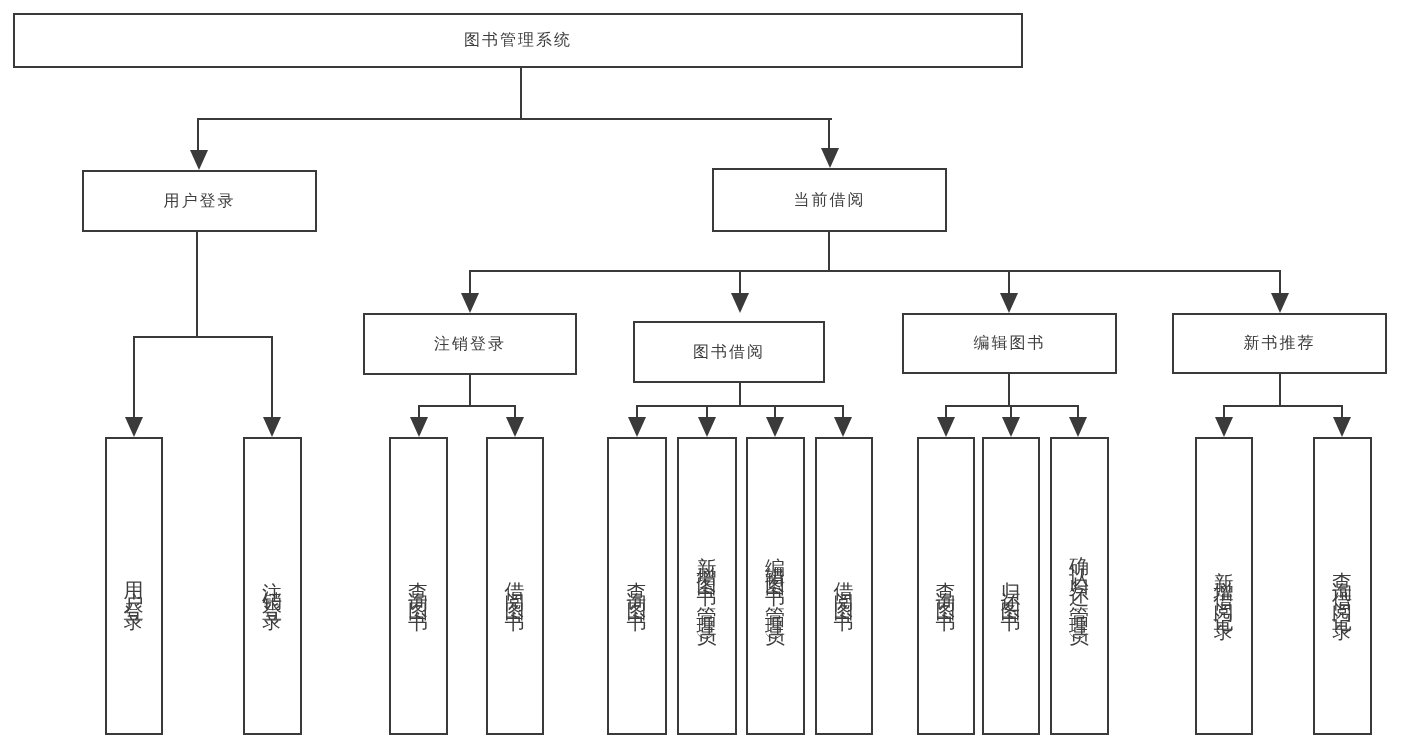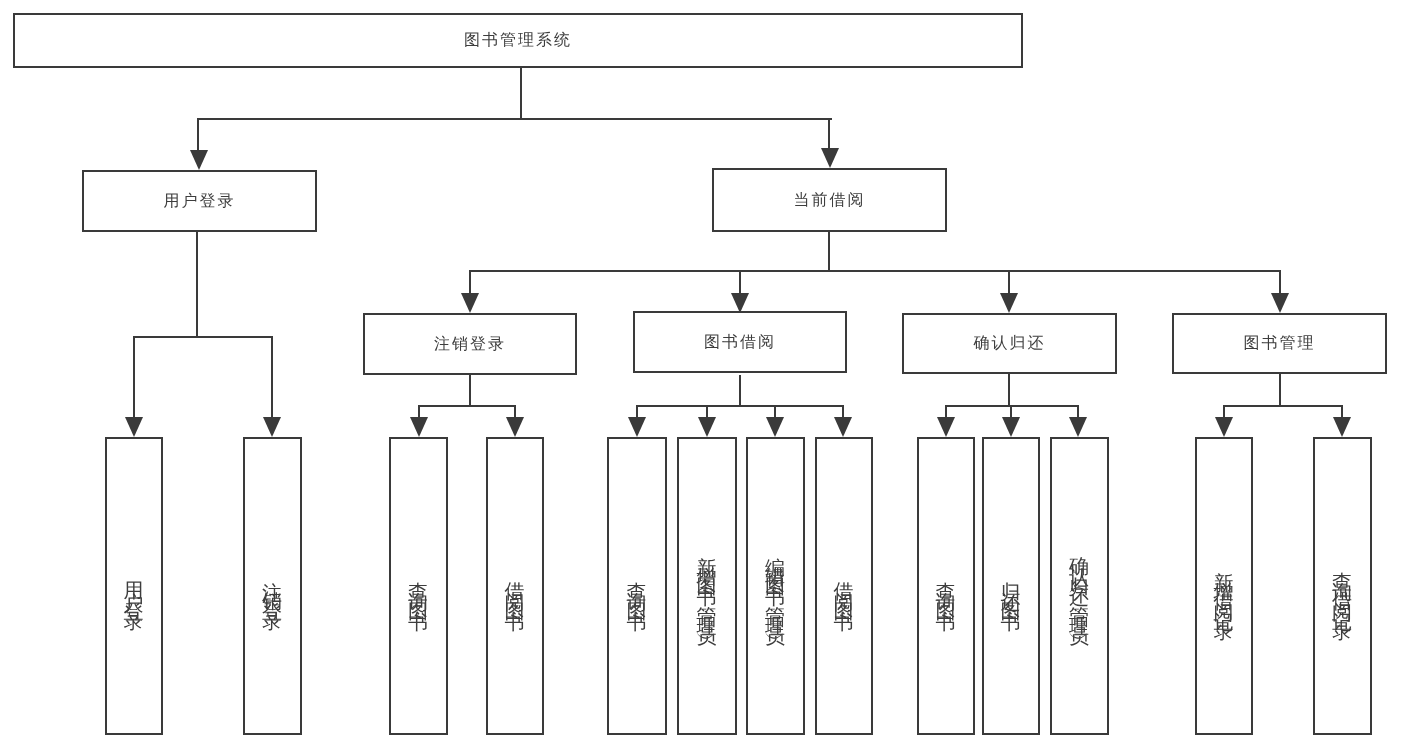--- a/index.html
+++ b/index.html
@@ -112,28 +112,28 @@
   <div class="line" style="left:739px; top:270px; width:2px; height:26px;"></div>
   <div class="arrowhead" style="left:731px; top:293px;"></div>
   <div class="line" style="left:1008px; top:270px; width:2px; height:26px;"></div>
   <div class="arrowhead" style="left:1000px; top:293px;"></div>
   <div class="line" style="left:1279px; top:270px; width:2px; height:26px;"></div>
   <div class="arrowhead" style="left:1271px; top:293px;"></div>
 
   <div class="hbox" style="left:363px; top:313px; width:214px; height:62px;">
     <span>注销登录</span>
   </div>
-  <div class="hbox" style="left:633px; top:311px; width:214px; height:62px;text-align:right;">
+  <div class="hbox" style="left:633px; top:321px; width:192px; height:62px;text-align:right;">
     <span>图书借阅</span>
   </div>
   <div class="hbox" style="left:902px; top:313px; width:215px; height:61px;">
-    <span>确认归还</span>
+    <span>编辑图书</span>
   </div>
   <div class="hbox" style="left:1172px; top:313px; width:215px; height:61px;">
-    <span>图书管理</span>
+    <span>新书推荐</span>
   </div>
 
   <div class="line" style="left:469px; top:375px; width:2px; height:32px;"></div>
   <div class="line" style="left:418px; top:405px; width:98px; height:2px;"></div>
   <div class="line" style="left:418px; top:405px; width:2px; height:16px;"></div>
   <div class="arrowhead" style="left:410px; top:417px;"></div>
   <div class="line" style="left:514px; top:405px; width:2px; height:16px;"></div>
   <div class="arrowhead" style="left:506px; top:417px;"></div>
 
   <div class="line" style="left:739px; top:375px; width:2px; height:32px;"></div>

